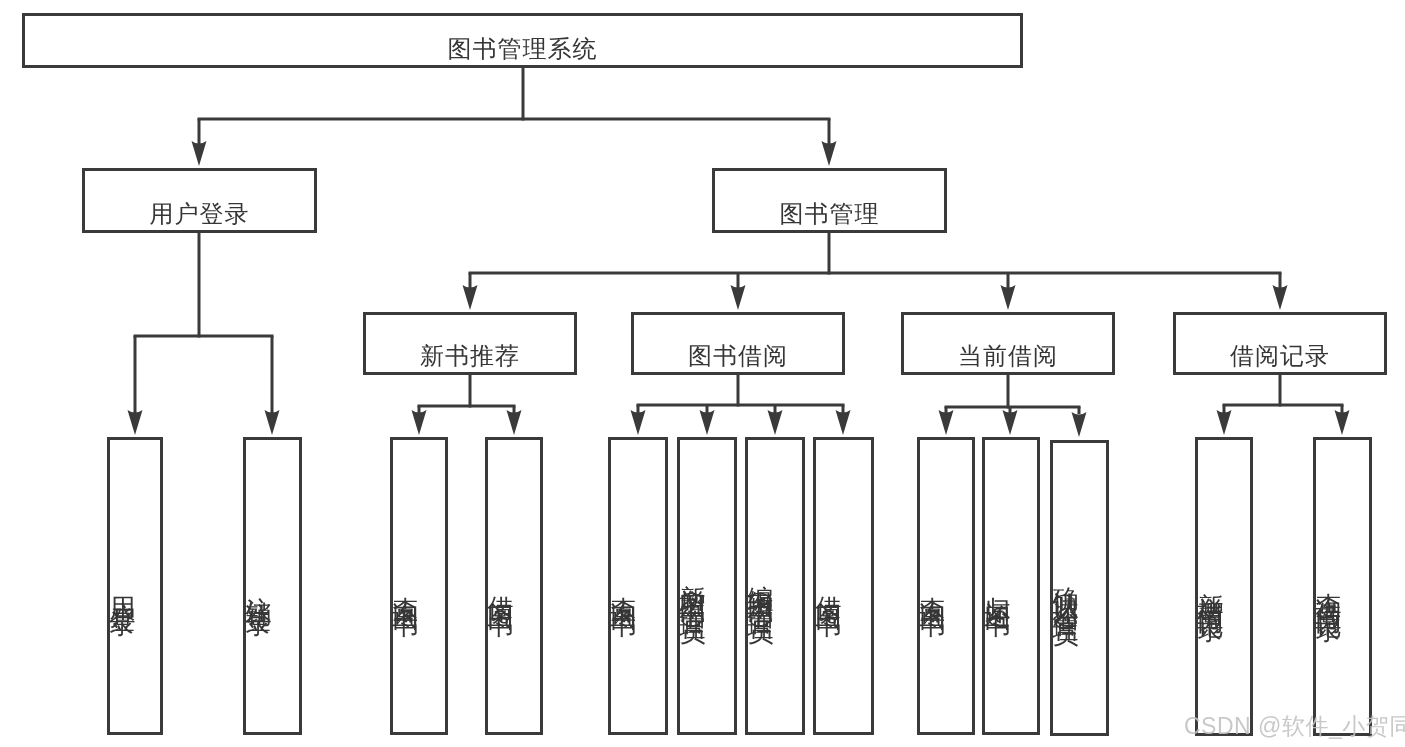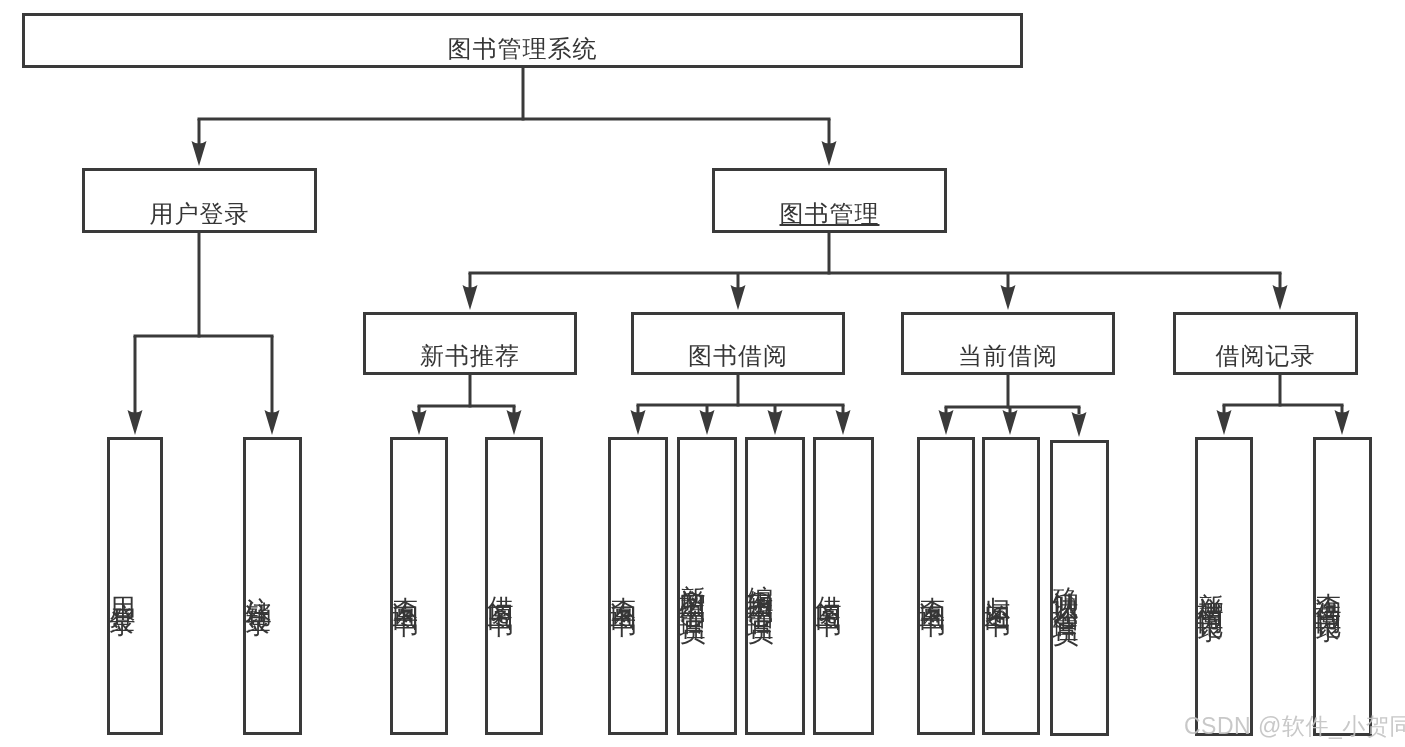--- a/index.html
+++ b/index.html
@@ -141,34 +141,34 @@
     </g>
   </svg>
 
   <div class="node h" style="left:22px; top:13px; width:1001px; height:55px;">
     <span>图书管理系统</span>
   </div>
 
   <div class="node h" style="left:82px; top:168px; width:235px; height:65px;">
     <span>用户登录</span>
   </div>
-  <div class="node h" style="left:712px; top:168px; width:235px; height:65px;text-decoration:underline;">
+  <div class="node h" style="left:712px; top:168px; width:235px; height:65px;">
     <span>图书管理</span>
   </div>
 
   <div class="node h" style="left:631px; top:312px; width:214px; height:63px;">
     <span>图书借阅</span>
   </div>
   <div class="node h" style="left:363px; top:312px; width:214px; height:63px;">
     <span>新书推荐</span>
   </div>
   <div class="node h" style="left:901px; top:312px; width:214px; height:63px;">
     <span>当前借阅</span>
   </div>
-  <div class="node h" style="left:1173px; top:312px; width:185px; height:63px;">
+  <div class="node h" style="left:1173px; top:312px; width:214px; height:63px;">
     <span>借阅记录</span>
   </div>
 
   <div class="node v" style="left:107px; top:437px; width:56px; height:298px;">
     <span>用户登录</span>
   </div>
   <div class="node v" style="left:243px; top:437px; width:59px; height:298px;">
     <span>注销登录</span>
   </div>
 

